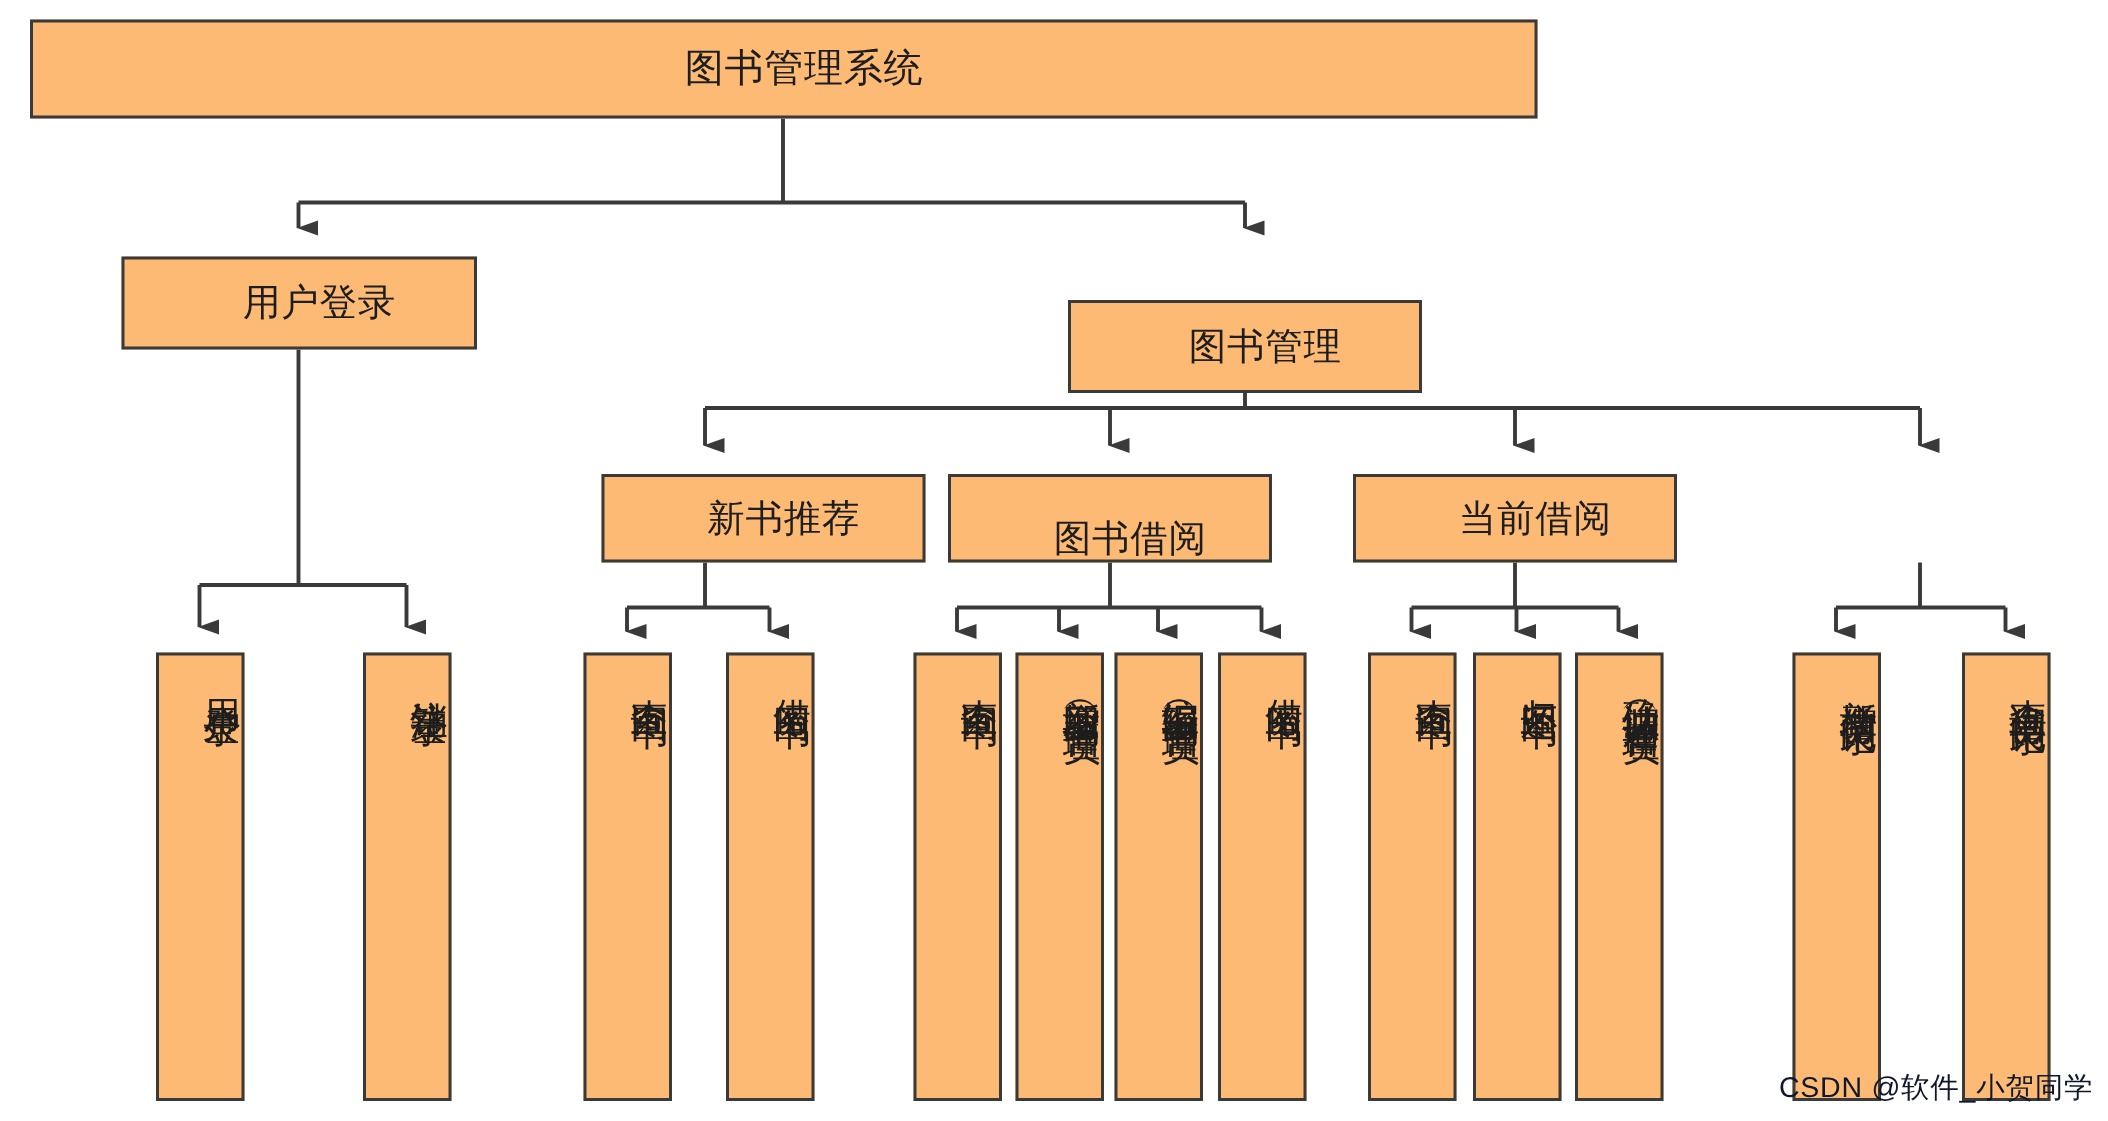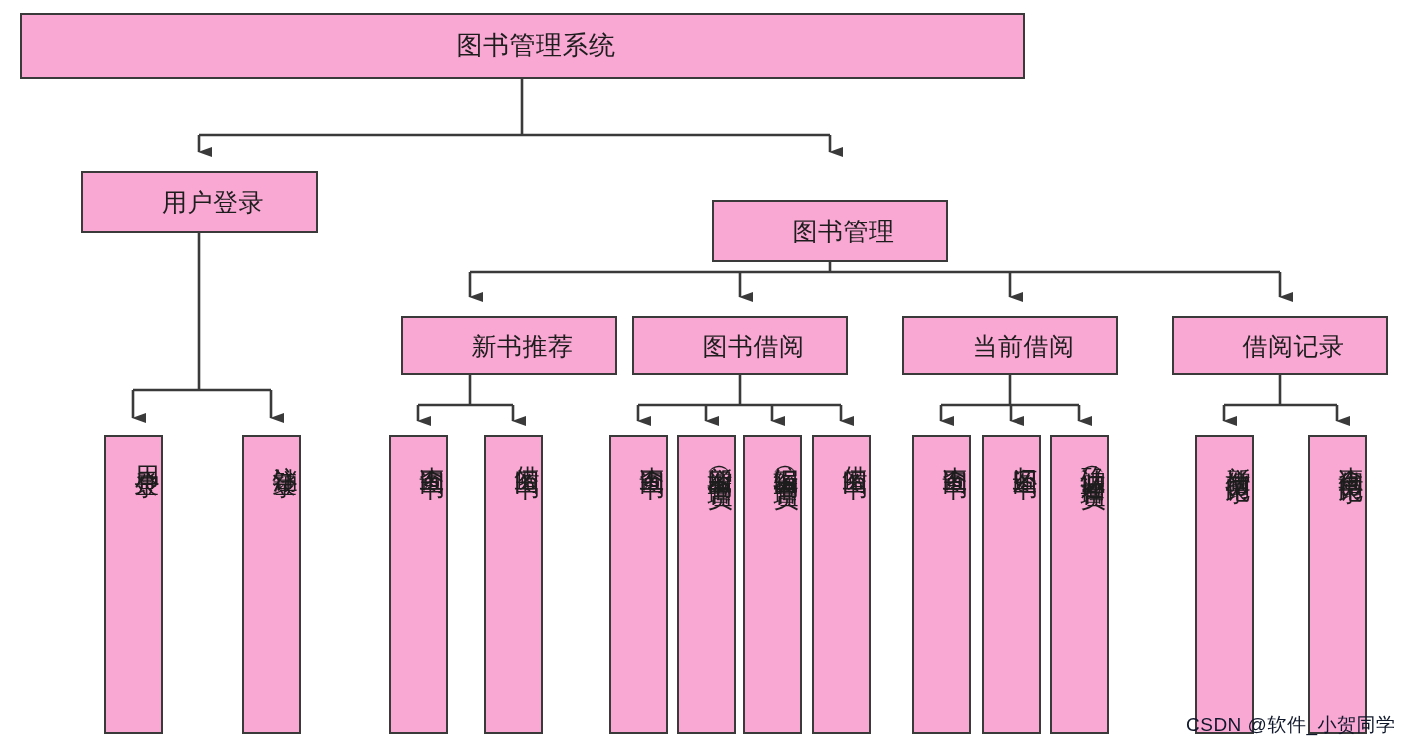--- a/index.html
+++ b/index.html
@@ -21,21 +21,21 @@
     position: absolute;
     left: 0;
     top: 0;
     width: 1405px;
     height: 747px;
     pointer-events: none;
   }
   .node {
     position: absolute;
     box-sizing: border-box;
-    background: #f9a8d4;
+    background: #fdba74;
     border: 2.5px solid #3a3a3a;
     display: flex;
     align-items: center;
     justify-content: center;
     color: #1d1d1d;
     z-index: 3;
     padding-left: 27px;
   }
   .node .lbl {
     display: block;
@@ -143,31 +143,28 @@
   </div>
 
   <div class="node horiz" style="left:712px; top:171px; width:236px; height:62px;margin-top:29px;">
     <span class="lbl">图书管理</span>
   </div>
 
   <div class="node horiz" style="left:362px; top:316px; width:216px; height:59px;margin-left:39px;">
     <span class="lbl">新书推荐</span>
   </div>
 
-  <div class="node horiz" style="left:632px; top:316px; width:216px; height:59px;">
+  <div class="node horiz" style="left:632px; top:316px; width:216px; height:59px;align-items:flex-end;">
     <span class="lbl">图书借阅</span>
   </div>
 
   <div class="node horiz" style="left:902px; top:316px; width:216px; height:59px;align-items:center;">
     <span class="lbl">当前借阅</span>
   </div>
 
-  <div class="node horiz" style="left:1172px; top:316px; width:216px; height:59px;">
-    <span class="lbl">借阅记录</span>
-  </div>
 
   <div class="node vert" style="left:104px; top:435px; width:59px; height:299px;">
     <span class="lbl">用户登录</span>
   </div>
 
   <div class="node vert" style="left:242px; top:435px; width:59px; height:299px;">
     <span class="lbl">注销登录</span>
   </div>
 
   <div class="node vert" style="left:389px; top:435px; width:59px; height:299px;">

